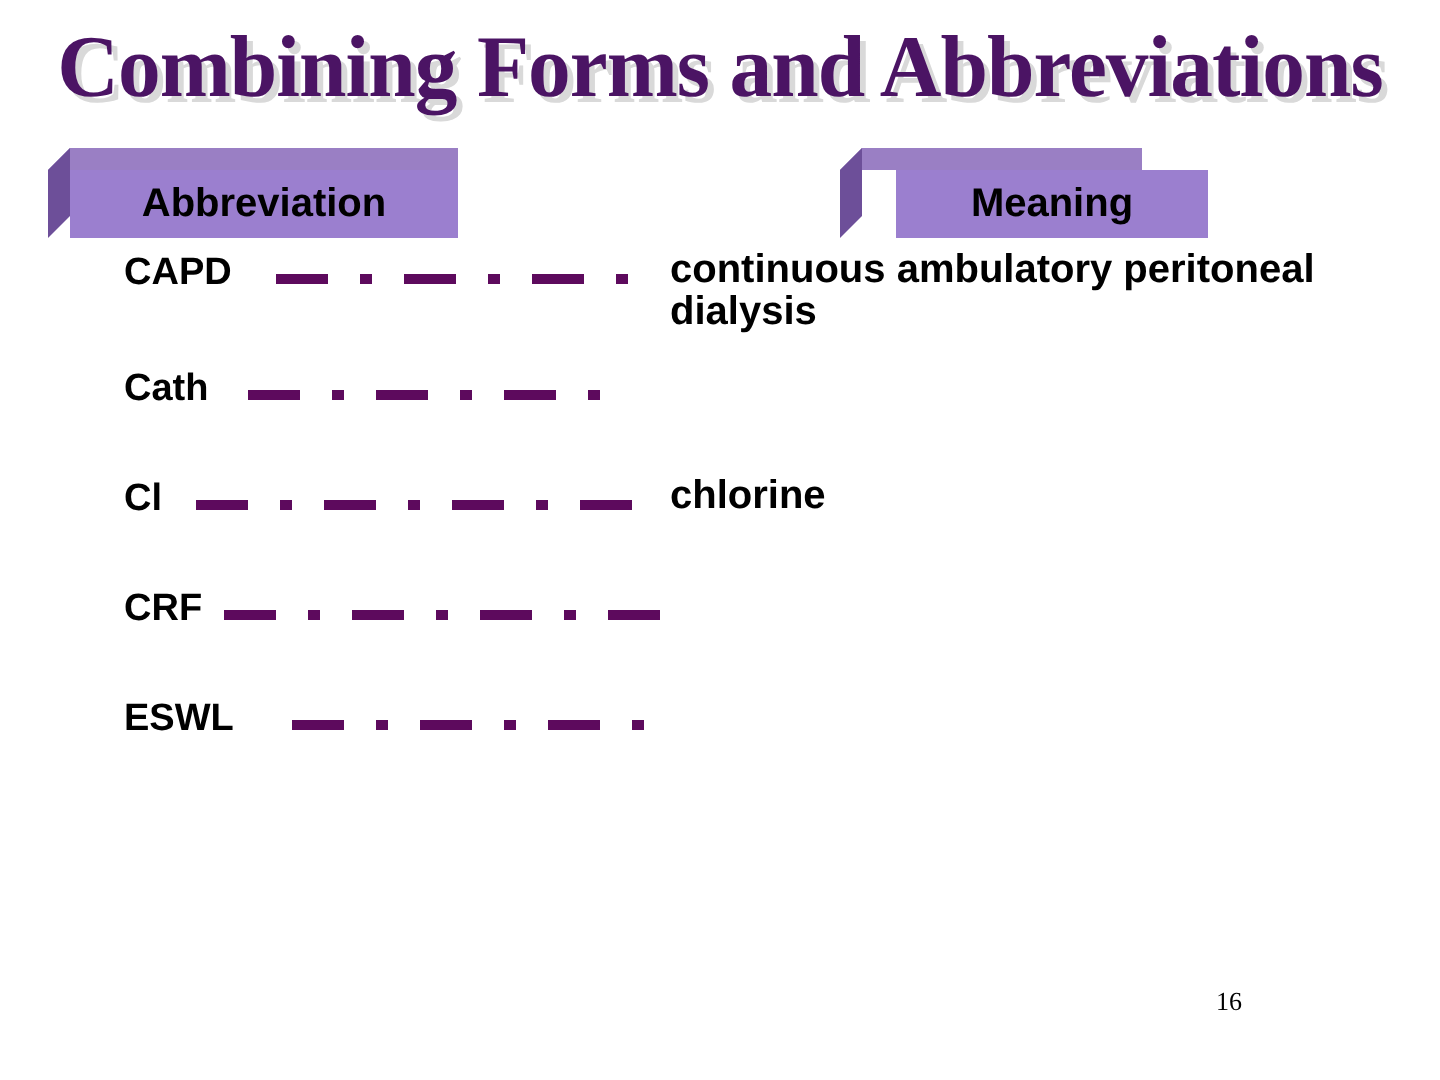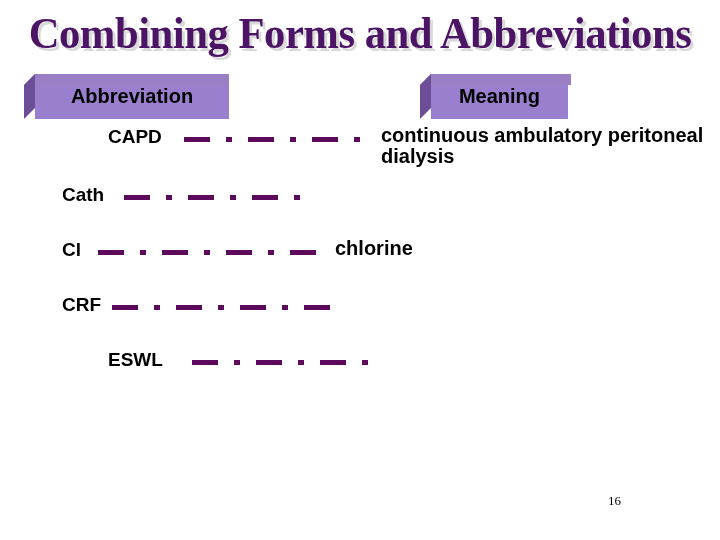--- a/index.html
+++ b/index.html
@@ -59,51 +59,52 @@
     transform: skewY(-45deg);
     transform-origin: top left;
   }
   .hdr-box .front-face {
     position: absolute;
     left: 11px;
     top: 11px;
     height: 34px;
     background: #9b7fcf;
     display: flex;
+    align-items: center;
     justify-content: center;
     box-sizing: border-box;
   }
   .hdr-box .front-face span {
     font-family: "Liberation Sans", sans-serif;
     font-weight: bold;
     font-size: 20px;
     color: #000000;
     white-space: nowrap;
   }
 
   #box-abbreviation { left: 24px; top: 74px; }
   #box-abbreviation .top-face   { width: 194px; }
   #box-abbreviation .front-face { width: 194px; }
 
   #box-meaning { left: 420px; top: 74px; }
   #box-meaning .top-face   { width: 140px; }
-  #box-meaning .front-face { width: 137px; }
+  #box-meaning .front-face { width: 156px; margin-left: 17px; }
 
   
   #table {
     position: absolute;
     left: 0;
     top: 126px;
     width: 720px;
   }
   .row {
     position: relative;
     height: 55px;
   }
-  .row.tall { height: 58px; margin-left: 46px; }
+  .row.tall { height: 58px; }
 
   .abbr {
     position: absolute;
     left: 62px;
     top: 0;
     font-family: "Liberation Sans", sans-serif;
     font-weight: bold;
     font-size: 19px;
     line-height: 22px;
     color: #000000;

